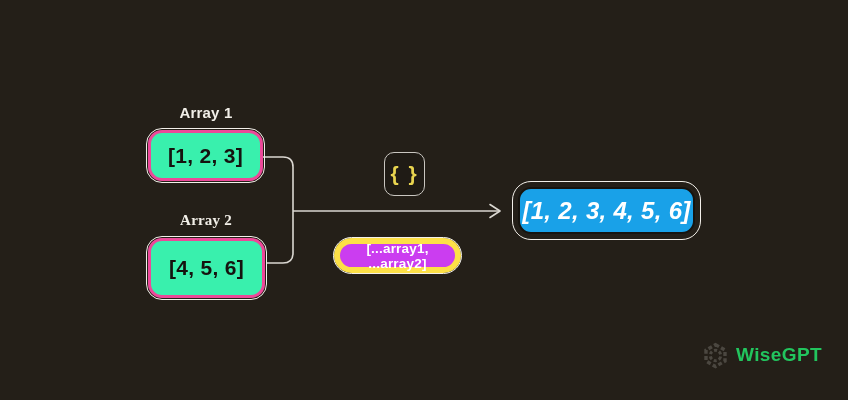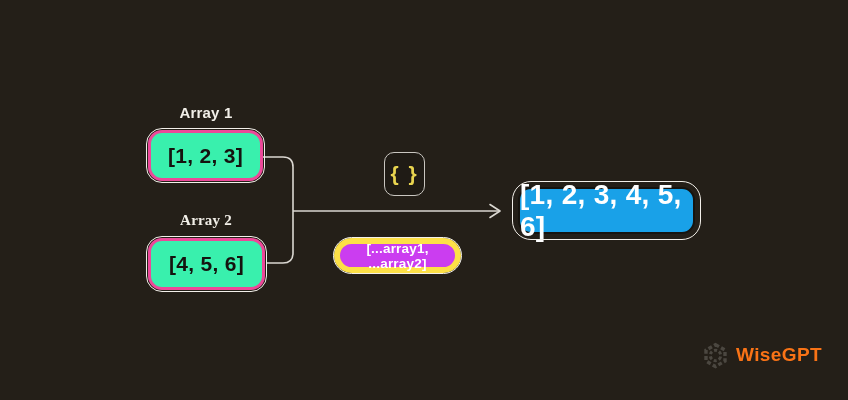--- a/index.html
+++ b/index.html
@@ -41,48 +41,49 @@
     outline:1.5px solid #f3f0ea;
     color:#ffffff;font-size:13.5px;font-weight:700;
     letter-spacing:.2px;
     text-align:center;
   }
   .blue-chip{
     border:2px solid #17140f;
     border-radius:13px;
     outline:1.5px solid #f3f0ea;
     outline-offset:5px;
-    color:#ffffff;font-size:28px;font-weight:800;
+    color:#ffffff;font-size:24px;font-weight:800;
     letter-spacing:.3px;
+    font-style:italic;
   }
   .connector-svg{left:0;top:0;pointer-events:none;}
   .brand{
     display:flex;align-items:center;gap:7px;
-    color:#f97316;font-size:19px;font-weight:700;
+    color:#22c55e;font-size:19px;font-weight:700;
     letter-spacing:.4px;
   }
 </style>
 </head>
 <body>
 
 <div class="canvas">
 
   <svg class="abs connector-svg" width="848" height="400" viewBox="0 0 848 400">
     <path d="M263 157 H283 Q293 157 293 167 V253 Q293 263 283 263 H266" fill="none" stroke="#dad7d1" stroke-width="1.6"></path>
     <path d="M293 211 H499" fill="none" stroke="#dad7d1" stroke-width="1.6"></path>
     <path d="M490 204.5 L500 211 L490 217.5" fill="none" stroke="#dad7d1" stroke-width="1.6" stroke-linecap="round" stroke-linejoin="round"></path>
   </svg>
 
   <div class="abs node-label" style="left:148px;top:104px;">Array 1</div>
   <div class="abs chip green-chip" style="left: 148px; top: 130px; width: 115px; height: 51px; background-color: rgb(57, 240, 173);">
     <span>[1, 2, 3]</span>
   </div>
 
   <div class="abs node-label" style="left:148px;top:212px;font-family:Liberation Serif, serif;">Array 2</div>
-  <div class="abs chip green-chip" style="left: 148px; top: 238px; width: 117px; height: 52px; background-color: rgb(57, 240, 173);">
+  <div class="abs chip green-chip" style="left: 148px; top: 238px; width: 117px; height: 60px; background-color: rgb(57, 240, 173);">
     <span>[4, 5, 6]</span>
   </div>
 
   <div class="abs chip braces-chip" style="left:384px;top:152px;width:41px;height:44px;">
     <span style="color: rgb(232, 212, 79);">{ }</span>
   </div>
 
   <div class="abs chip purple-chip" style="left: 334px; top: 238px; width: 127px; height: 35px; background-color: rgb(203, 61, 240);">
     <span>[...array1, ...array2]</span>
   </div>

